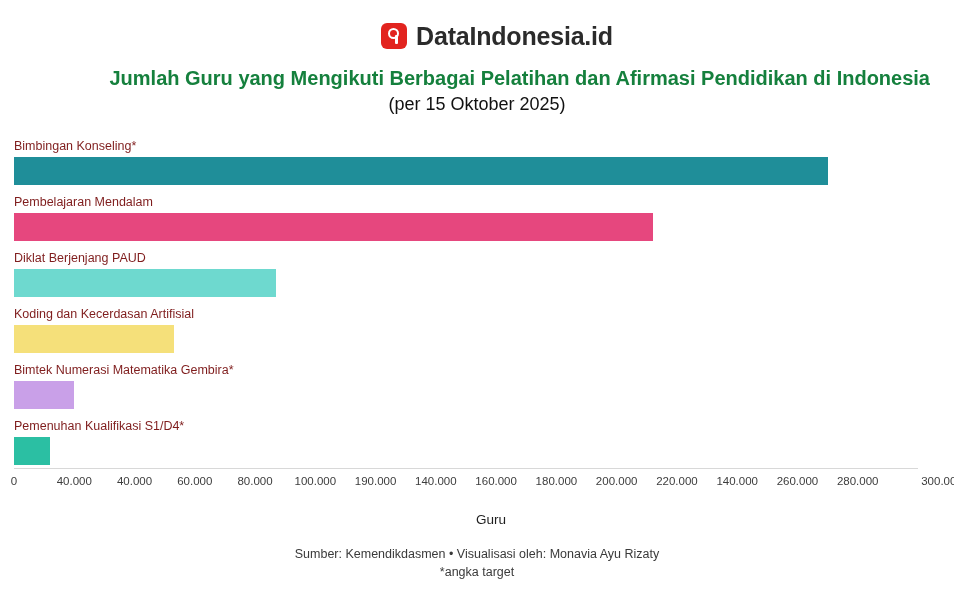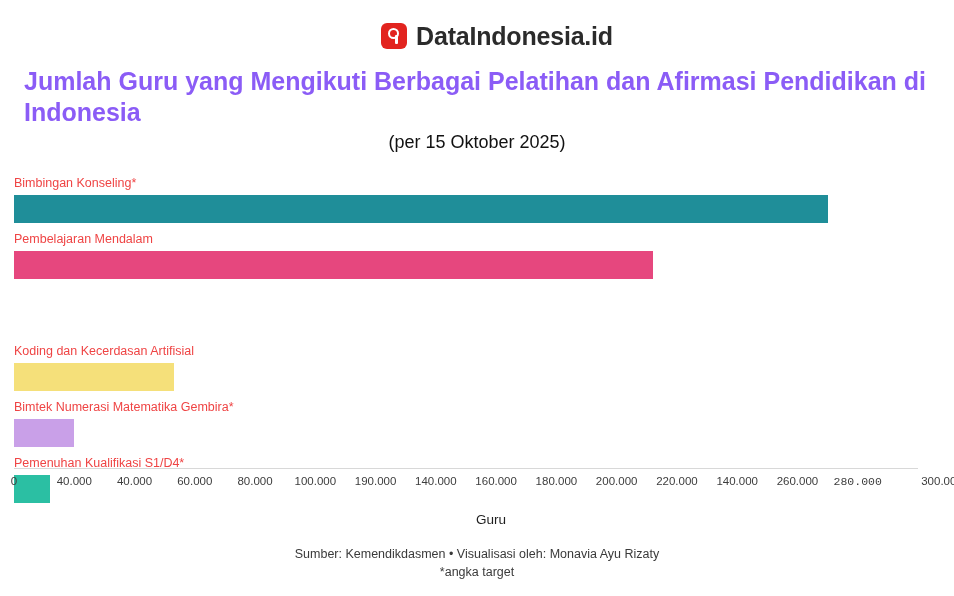--- a/index.html
+++ b/index.html
@@ -64,24 +64,24 @@
     font-size: 25px;
     font-weight: bold;
     color: #2b2b2b;
     letter-spacing: -0.2px;
     line-height: 1;
   }
 
   
   .title {
     margin: 12px 24px 0 24px;
-    text-align: left;
-    font-size: 25px;
+    text-align: right;
+    font-size: 20px;
     font-weight: bold;
-    color: #8b5cf6;
+    color: #15803d;
     line-height: 1.25;
   }
   .subtitle {
     margin: 2px 24px 0 24px;
     text-align: center;
     font-size: 18px;
     color: #111111;
     line-height: 1.25;
   }
 
@@ -98,21 +98,21 @@
     right: 36px;
     bottom: 0;
   }
   .bar-group {
     position: absolute;
     left: 0;
     right: 0;
   }
   .bar-label {
     font-size: 12.5px;
-    color: #ef4444;
+    color: #7f1d1d;
     line-height: 1;
     margin-bottom: 5px;
     white-space: nowrap;
   }
   .bar {
     height: 28px;
     border-radius: 0;
   }
 
   
@@ -177,20 +177,24 @@
 
   <div class="chart-area">
     <div class="plot" id="plot">
         <div class="bar-group" style="top: 0px;">
           <div class="bar-label">Bimbingan Konseling*</div>
           <div class="bar" style="width: 813.6px; background: rgb(31, 142, 153);"></div>
         </div>
         <div class="bar-group" style="top: 56px;">
           <div class="bar-label">Pembelajaran Mendalam</div>
           <div class="bar" style="width: 638.827px; background: rgb(230, 71, 126);"></div>
+        </div>
+        <div class="bar-group" style="top: 112px;">
+          <div class="bar-label">Diklat Berjenjang PAUD</div>
+          <div class="bar" style="width: 262.16px; background: rgb(110, 217, 207);"></div>
         </div>
         <div class="bar-group" style="top: 168px;">
           <div class="bar-label">Koding dan Kecerdasan Artifisial</div>
           <div class="bar" style="width: 159.707px; background: rgb(245, 224, 122);"></div>
         </div>
         <div class="bar-group" style="top: 224px;">
           <div class="bar-label">Bimtek Numerasi Matematika Gembira*</div>
           <div class="bar" style="width: 60.2667px; background: rgb(201, 160, 232);"></div>
         </div>
         <div class="bar-group" style="top: 280px;">
@@ -212,21 +216,21 @@
         <div class="tick" style="left: 241.067px;">80.000</div>
         <div class="tick" style="left: 301.333px;">100.000</div>
         <div class="tick" style="left: 361.6px;">190.000</div>
         <div class="tick" style="left: 421.867px;">140.000</div>
         <div class="tick" style="left: 482.133px;">160.000</div>
         <div class="tick" style="left: 542.4px;">180.000</div>
         <div class="tick" style="left: 602.667px; text-align: right;">200.000</div>
         <div class="tick" style="left: 662.933px;">220.000</div>
         <div class="tick" style="left: 723.2px;">140.000</div>
         <div class="tick" style="left: 783.467px;">260.000</div>
-        <div class="tick" style="left: 843.733px; font-family: Liberation Mono, monospace;">280.000</div>
+        <div class="tick" style="left: 843.733px;">280.000</div>
         <div class="tick" style="left: 904px; margin-left: 24px;">300.000</div>
       </div>
   </div>
 
   <div class="axis-title" style="top:512px;">Guru</div>
 
   <div class="footer">
     <div>Sumber: Kemendikdasmen • Visualisasi oleh: Monavia Ayu Rizaty</div>
     <div>*angka target</div>
   </div>

